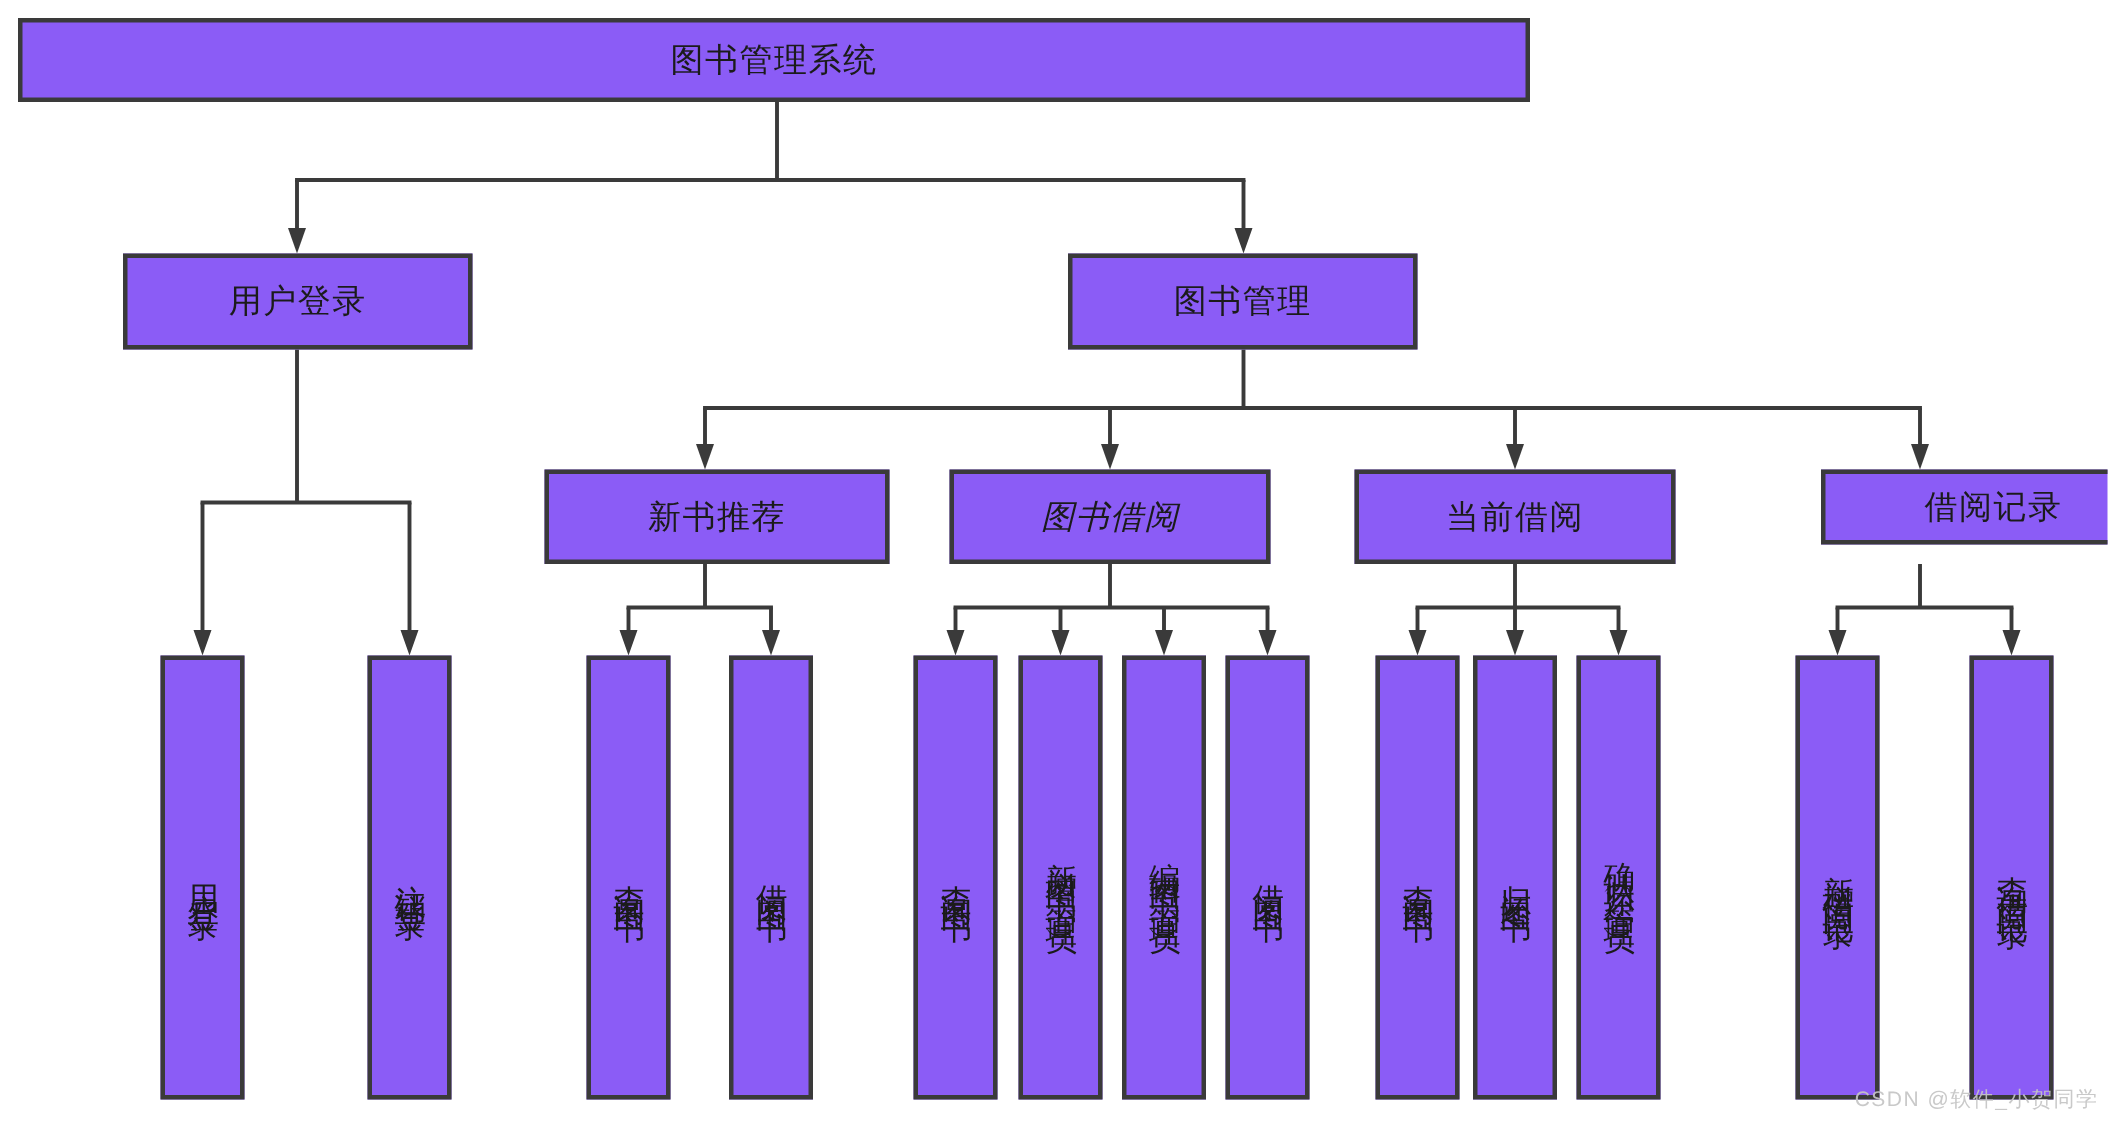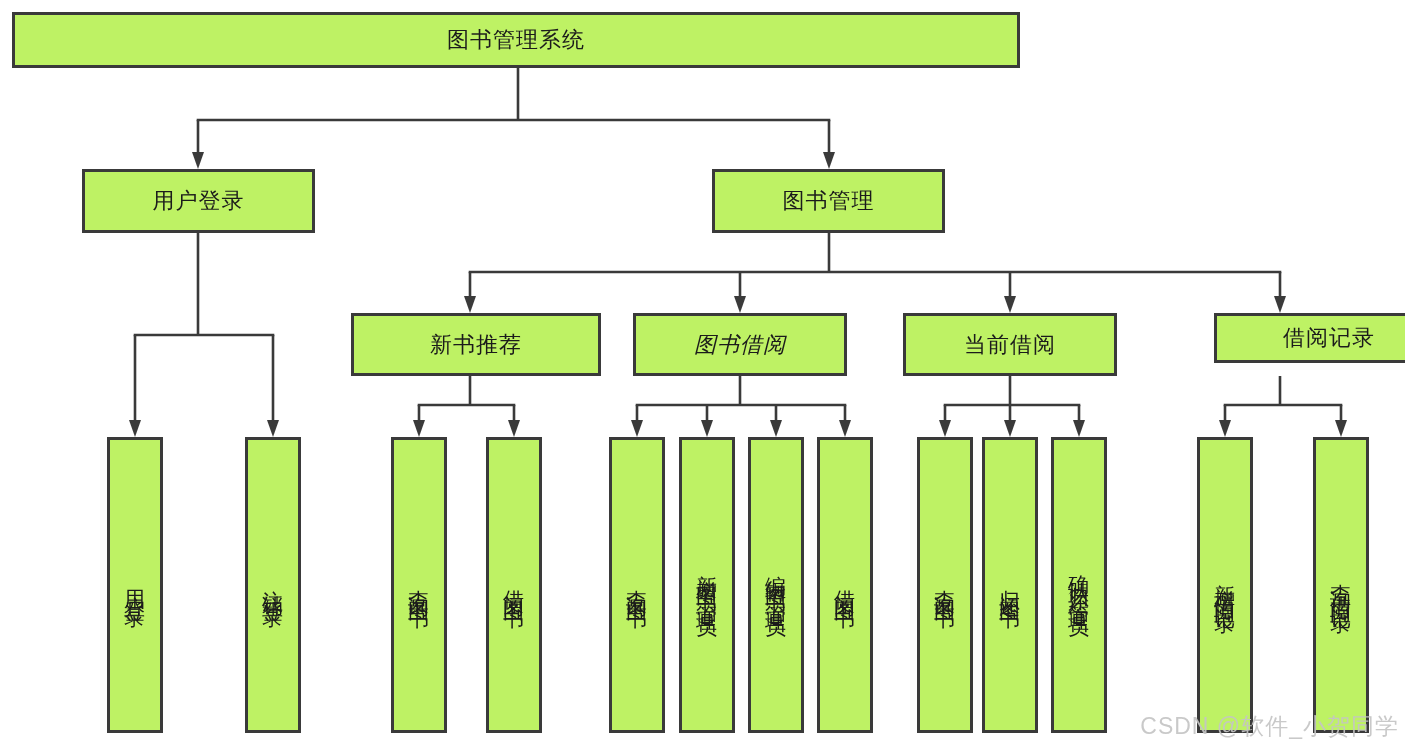--- a/index.html
+++ b/index.html
@@ -18,21 +18,21 @@
     position: absolute;
     left: 0;
     top: 0;
     width: 1405px;
     height: 747px;
     z-index: 1;
   }
   .node {
     position: absolute;
     box-sizing: border-box;
-    background: #bef264;
+    background: #8b5cf6;
     border: 3px solid var(--line, #3a3a3a);
     display: flex;
     align-items: center;
     justify-content: center;
     color: var(--text, #1b1b1b);
     z-index: 2;
   }
   .h-label {
     font-size: 22px;
     letter-spacing: 1px;
@@ -43,21 +43,21 @@
     text-orientation: mixed;
     font-size: 21px;
     letter-spacing: 6px;
     line-height: 1;
     white-space: nowrap;
   }
   .watermark {
     position: absolute;
     right: 6px;
     bottom: 5px;
-    font-size: 23px;
+    font-size: 14px;
     letter-spacing: 1px;
     color: var(--wm, #c5c5c5);
     opacity: 0.92;
     z-index: 5;
     white-space: nowrap;
   }
 </style>
 </head>
 <body>
 
@@ -122,21 +122,21 @@
     <span class="h-label">图书管理系统</span>
   </div>
 
   <div class="node" style="left:82px;top:169px;width:233px;height:64px;">
     <span class="h-label">用户登录</span>
   </div>
   <div class="node" style="left:712px;top:169px;width:233px;height:64px;text-align:right;">
     <span class="h-label">图书管理</span>
   </div>
 
-  <div class="node" style="left:351px;top:313px;width:250px;height:63px;">
+  <div class="node" style="left:363px;top:313px;width:230px;height:63px;">
     <span class="h-label">新书推荐</span>
   </div>
   <div class="node" style="left:633px;top:313px;width:214px;height:63px;font-style:italic;">
     <span class="h-label">图书借阅</span>
   </div>
   <div class="node" style="left:903px;top:313px;width:214px;height:63px;">
     <span class="h-label">当前借阅</span>
   </div>
   <div class="node" style="left:1214px;top:313px;width:214px;height:50px;padding-left:16px;">
     <span class="h-label">借阅记录</span>

